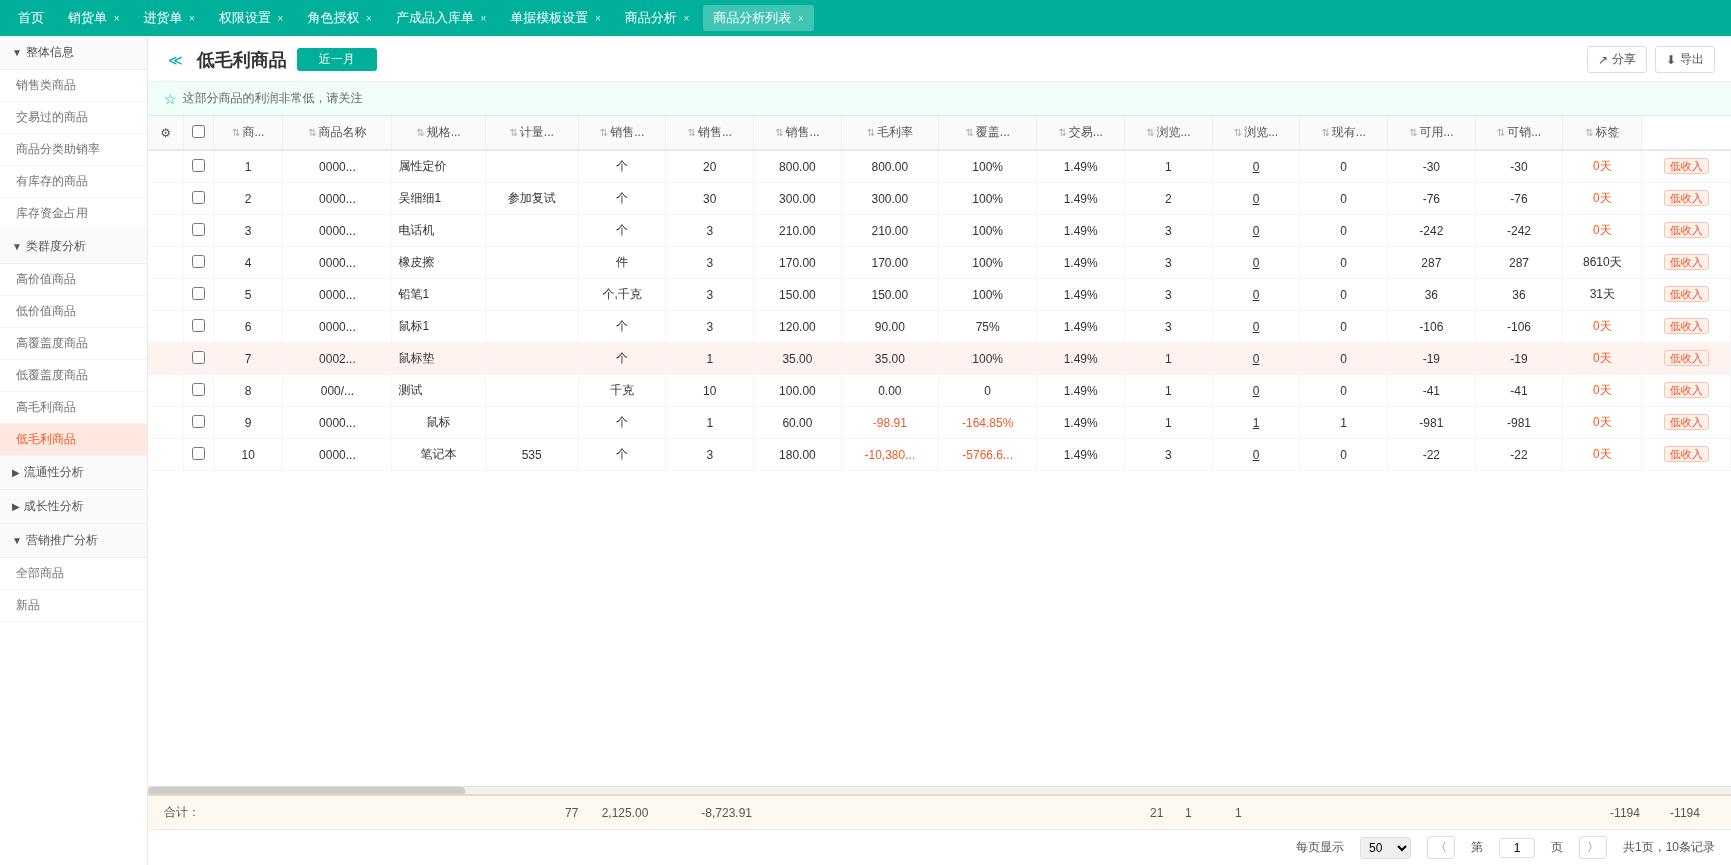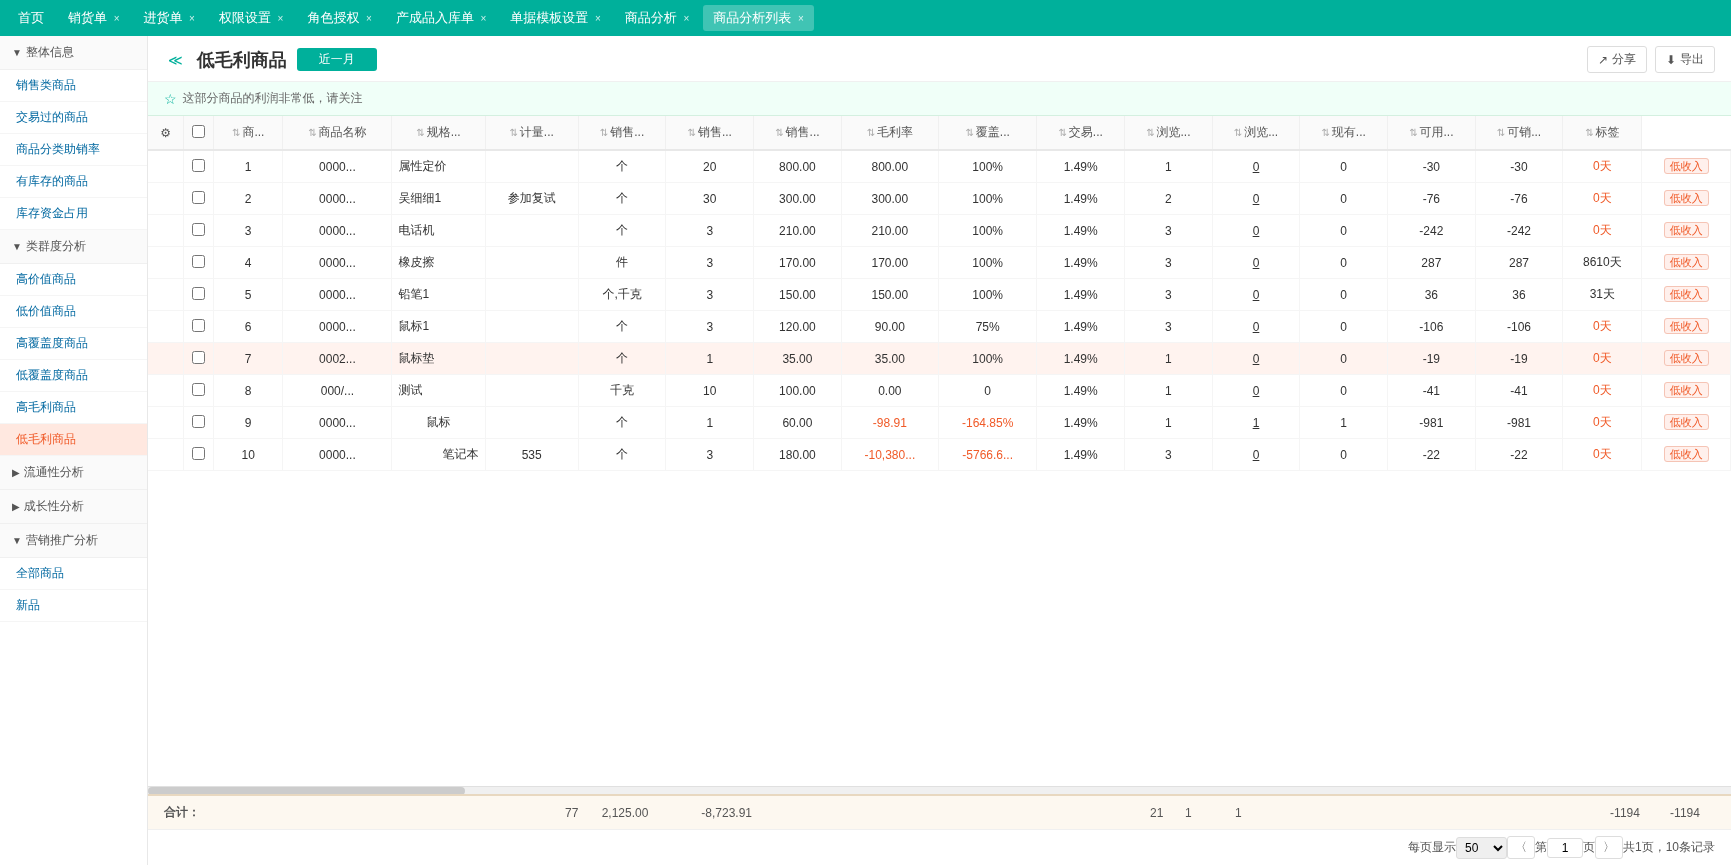--- a/index.html
+++ b/index.html
@@ -46,21 +46,21 @@
       font-size: 12px;
       color: #555;
       cursor: pointer;
       background: #fafafa;
       border-bottom: 1px solid #f0f0f0;
     }
     .sidebar-section-header .arrow { margin-right: 4px; font-size: 10px; }
     .sidebar-item {
       padding: 7px 16px;
       font-size: 12px;
-      color: #0369a1;
+      color: #737373;
       cursor: pointer;
       border-bottom: 1px solid #f5f5f5;
     }
     .sidebar-item.active { background: #ffe8e0; color: #f05a28; }
 
     
     .content {
       flex: 1;
       display: flex;
       flex-direction: column;
@@ -192,30 +192,30 @@
     .total-row {
       background: #fdf8f0;
       border-top: 2px solid #e8d8c0;
       display: flex;
       align-items: center;
       padding: 8px 16px;
       font-size: 12px;
       color: #555;
       gap: 0;
     }
-    .total-label { font-weight: bold; margin-right: 10px; }
+    .total-label { font-weight: normal; margin-right: 10px; }
 
     
     .pagination-bar {
       display: flex;
       align-items: center;
       justify-content: flex-end;
       padding: 6px 16px;
       border-top: 1px solid #f0f0f0;
-      gap: 0;
+      gap: 16px;
       font-size: 12px;
       color: #555;
       background: #fff;
     }
     .page-size-select {
       border: 1px solid #ddd;
       border-radius: 3px;
       padding: 2px 4px;
       font-size: 12px;
     }
@@ -551,21 +551,21 @@
       <td>-981</td>
       <td>-981</td>
       <td class="days-red">0天</td>
       <td><span class="tag-low-income">低收入</span></td>
     </tr>
             <tr>
       <td></td>
       <td class="checkbox-col"><input type="checkbox" style=""></td>
       <td>10</td>
       <td>0000...</td>
-      <td style="text-align:right;">笔记本</td>
+      <td style="text-align:center;">笔记本</td>
       <td>535</td>
       <td>个</td>
       <td>3</td>
       <td>180.00</td>
       <td style="color:#f05a28">-10,380...</td>
       <td style="color:#f05a28">-5766.6...</td>
       <td>1.49%</td>
       <td>3</td>
       <td><span class="underline">0</span></td>
       <td>0</td>

